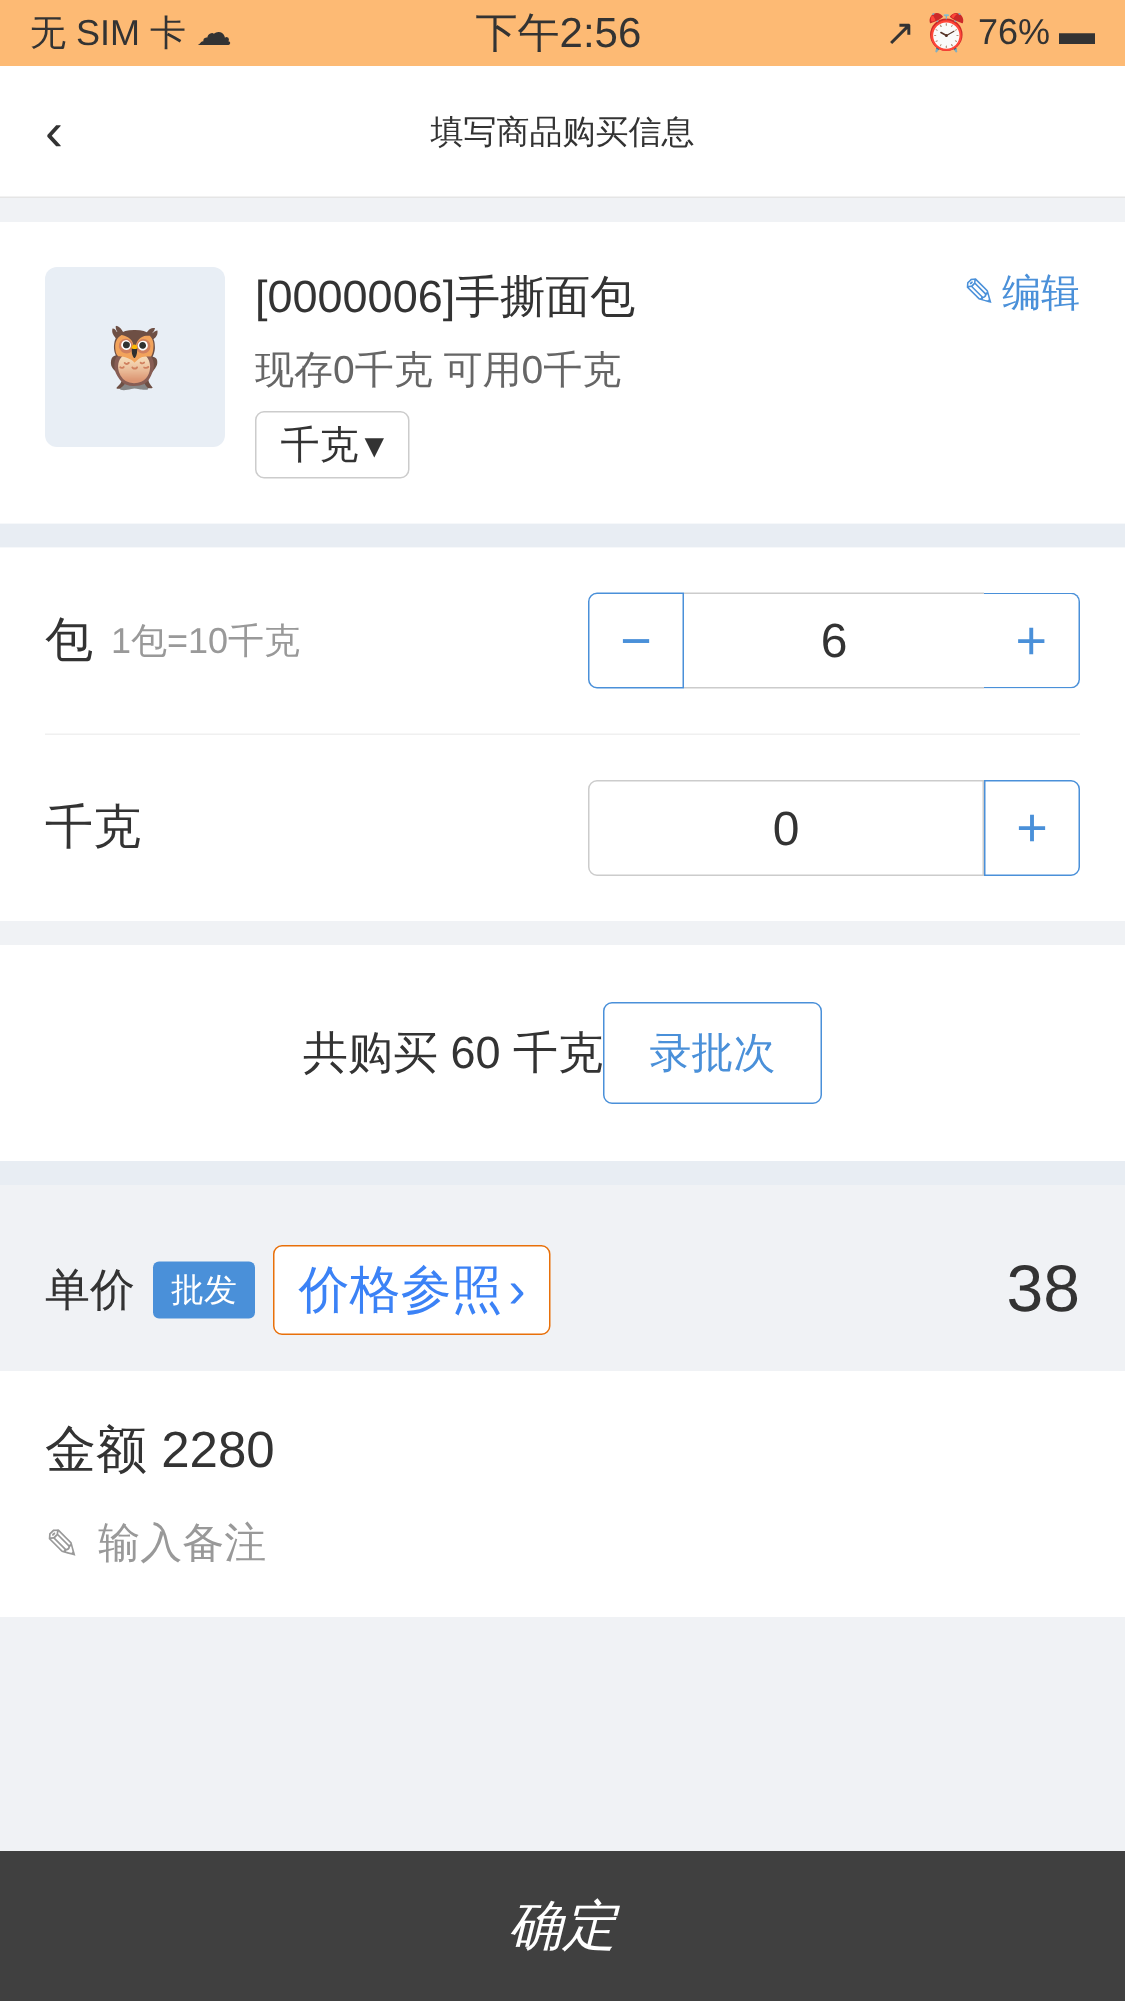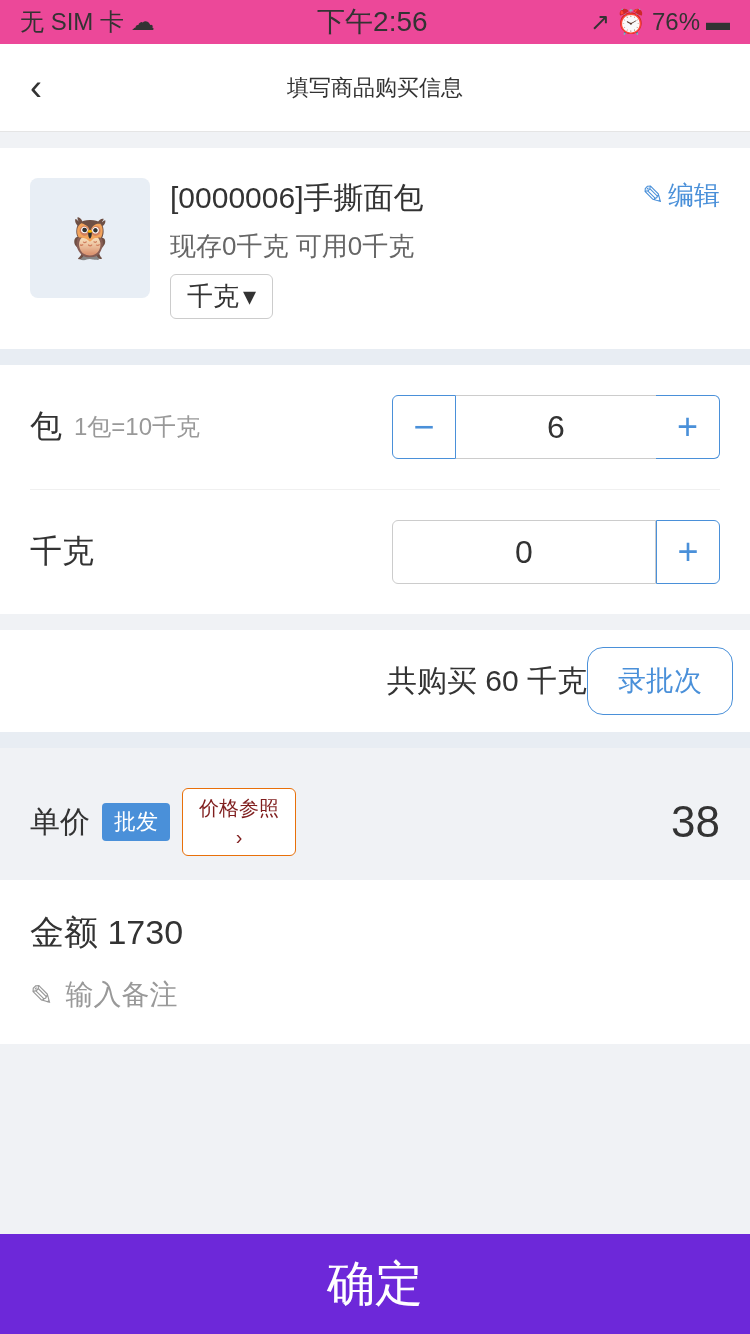--- a/index.html
+++ b/index.html
@@ -9,21 +9,21 @@
       min-height: 1334px;
       font-family: -apple-system, "PingFang SC", "Helvetica Neue", sans-serif;
       background: #f0f2f5;
       font-size: 28px;
       color: #333;
     }
 
     
     .status-bar {
       height: 44px;
-      background: #ec4899;
+      background: #fdba74;
       display: flex;
       align-items: center;
       justify-content: space-between;
       padding: 0 20px;
       font-size: 24px;
       color: #333;
     }
     .status-left { display: flex; align-items: center; gap: 8px; font-size: 24px; }
     .status-center { font-size: 28px; font-weight: 500; }
     .status-right { display: flex; align-items: center; gap: 6px; font-size: 24px; }
@@ -171,35 +171,35 @@
       text-align: center;
       font-size: 32px;
       color: #333;
       background: #fff;
       border-radius: 6px 0 0 6px;
     }
 
     
     .total-row {
       background: #fff;
-      padding: 17px;
-      display: flex;
-      align-items: center;
-      justify-content: flex-end;
+      padding: 38px;
+      display: flex;
+      align-items: center;
+      justify-content: center;
       margin-top: 16px;
     }
     .total-text { font-size: 30px; color: #333; }
     .total-text .bold { font-weight: 500; }
     .record-btn {
       border: 1.5px solid #4a90d9;
       color: #4a90d9;
       background: #fff;
       padding: 14px 30px;
       font-size: 28px;
-      border-radius: 16px;
+      border-radius: 6px;
       cursor: pointer;
     }
 
     
     .price-section {
       background: #f0f2f5;
       padding: 24px 30px;
       margin-top: 16px;
     }
     .price-row {
@@ -210,30 +210,29 @@
     .price-label { font-size: 30px; color: #333; display: flex; align-items: center; gap: 12px; }
     .price-tag {
       background: #4a90d9;
       color: #fff;
       font-size: 22px;
       padding: 4px 12px;
       border-radius: 4px;
     }
     .price-ref-btn {
       border: 1.5px solid #e8700a;
-      color: #7f1d1d;
-      font-size: 20px;
+      color: #3b82f6;
+      font-size: 34px;
       padding: 6px 16px;
       border-radius: 6px;
       display: flex;
       align-items: center;
       gap: 4px;
       background: #fff;
       cursor: pointer;
-      flex-direction: column;
     }
     .price-value { font-size: 44px; color: #333; font-weight: 400; }
 
     
     .amount-section {
       background: #fff;
       padding: 30px;
       margin-top: 0;
     }
     .amount-row { font-size: 34px; color: #333; margin-bottom: 20px; }
@@ -248,28 +247,29 @@
       min-height: 300px;
     }
 
     
     .confirm-btn {
       position: fixed;
       bottom: 0;
       left: 0;
       width: 750px;
       height: 100px;
-      background: #6d28d9;
+      background: #404040;
       color: #fff;
-      font-size: 48px;
+      font-size: 36px;
       display: flex;
       align-items: center;
       justify-content: center;
       cursor: pointer;
       border: none;
+      font-style: italic;
     }
 
     .page-content {
       padding-bottom: 100px;
     }
   </style>
 </head>
 <body>
 
 <div class="page-content">
@@ -357,21 +357,21 @@
           <span>›</span>
         </button>
       </div>
       <div class="price-value">38</div>
     </div>
   </div>
 
   <div class="amount-section">
     <div class="amount-row">
       <span>金额</span>
-      <span class="amount-value"> <span>1730</span></span>
+      <span class="amount-value"> <span>2280</span></span>
     </div>
     <div class="remark-row">
       <span class="edit-pencil">✎</span>
       <span>输入备注</span>
     </div>
   </div>
 
   <div class="empty-space"></div>
 </div>
 

